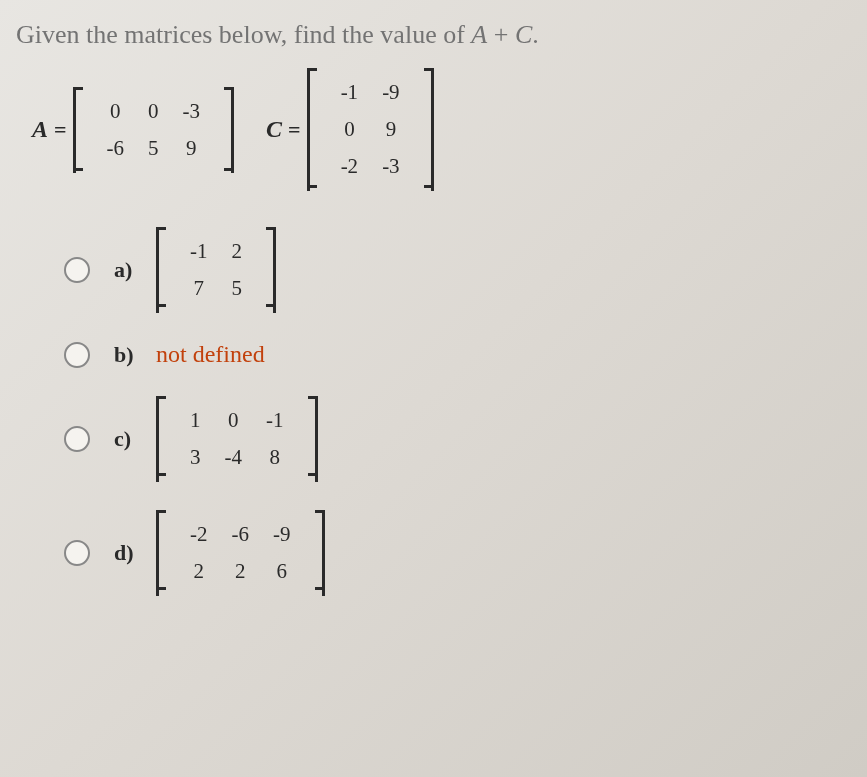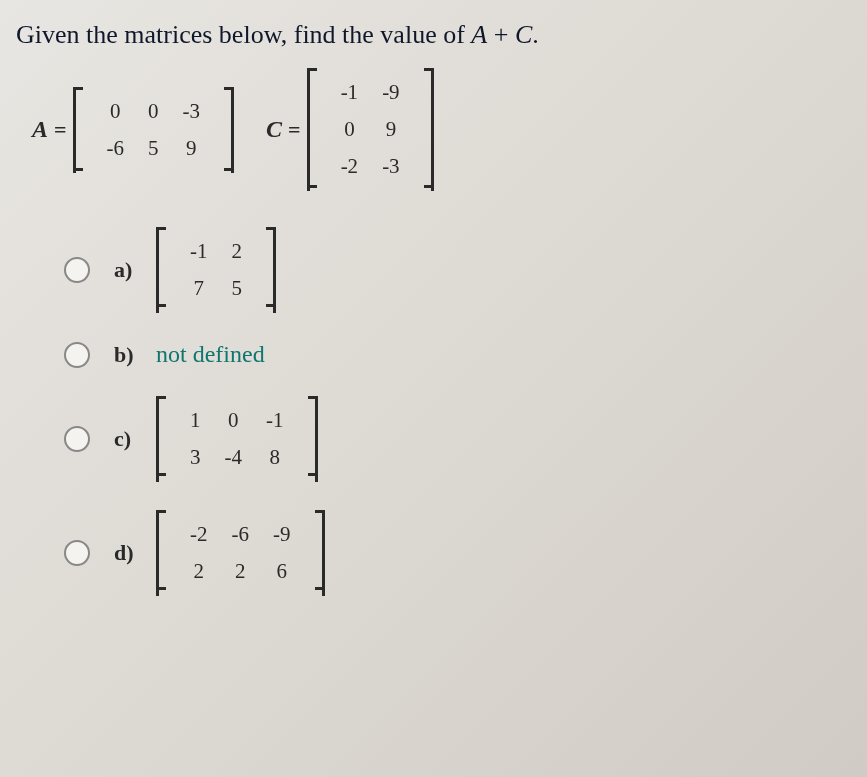--- a/index.html
+++ b/index.html
@@ -11,21 +11,21 @@
       font-family: Georgia, 'Times New Roman', serif;
       background: linear-gradient(135deg, #e8e6e2 0%, #ddd9d3 50%, #d0ccc5 100%);
       color: #2a2a2a;
       width: 867px;
       height: 777px;
       font-size: 22px;
     }
     .question {
       font-size: 26px;
       margin-bottom: 18px;
-      color: #0f172a;
+      color: #737373;
       font-weight: 500;
     }
     .italic {
       font-style: italic;
     }
     .matrices-row {
       display: flex;
       align-items: center;
       gap: 32px;
       margin-left: 16px;
@@ -113,21 +113,21 @@
       flex-shrink: 0;
     }
     .option-label {
       font-weight: bold;
       font-size: 22px;
       margin-right: 16px;
       min-width: 26px;
     }
     .text-answer {
       font-size: 24px;
-      color: #0f766e;
+      color: #c2410c;
     }
   </style>
 </head>
 <body>
 
 <div class="question">
   <span>Given the matrices below, find the value of </span><span class="italic">A</span><span> + </span><span class="italic">C</span><span>.</span>
 </div>
 
 <div class="matrices-row">

